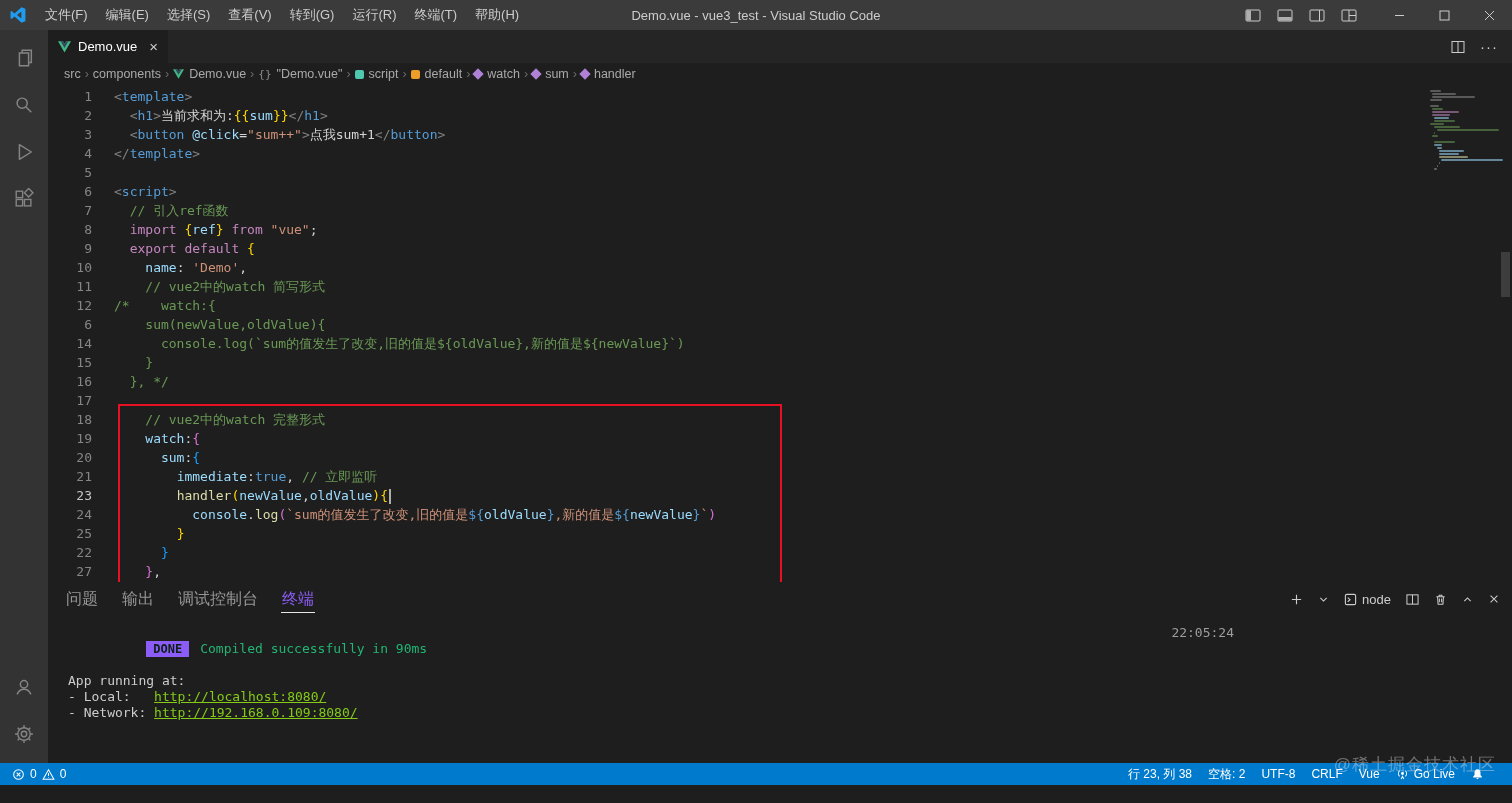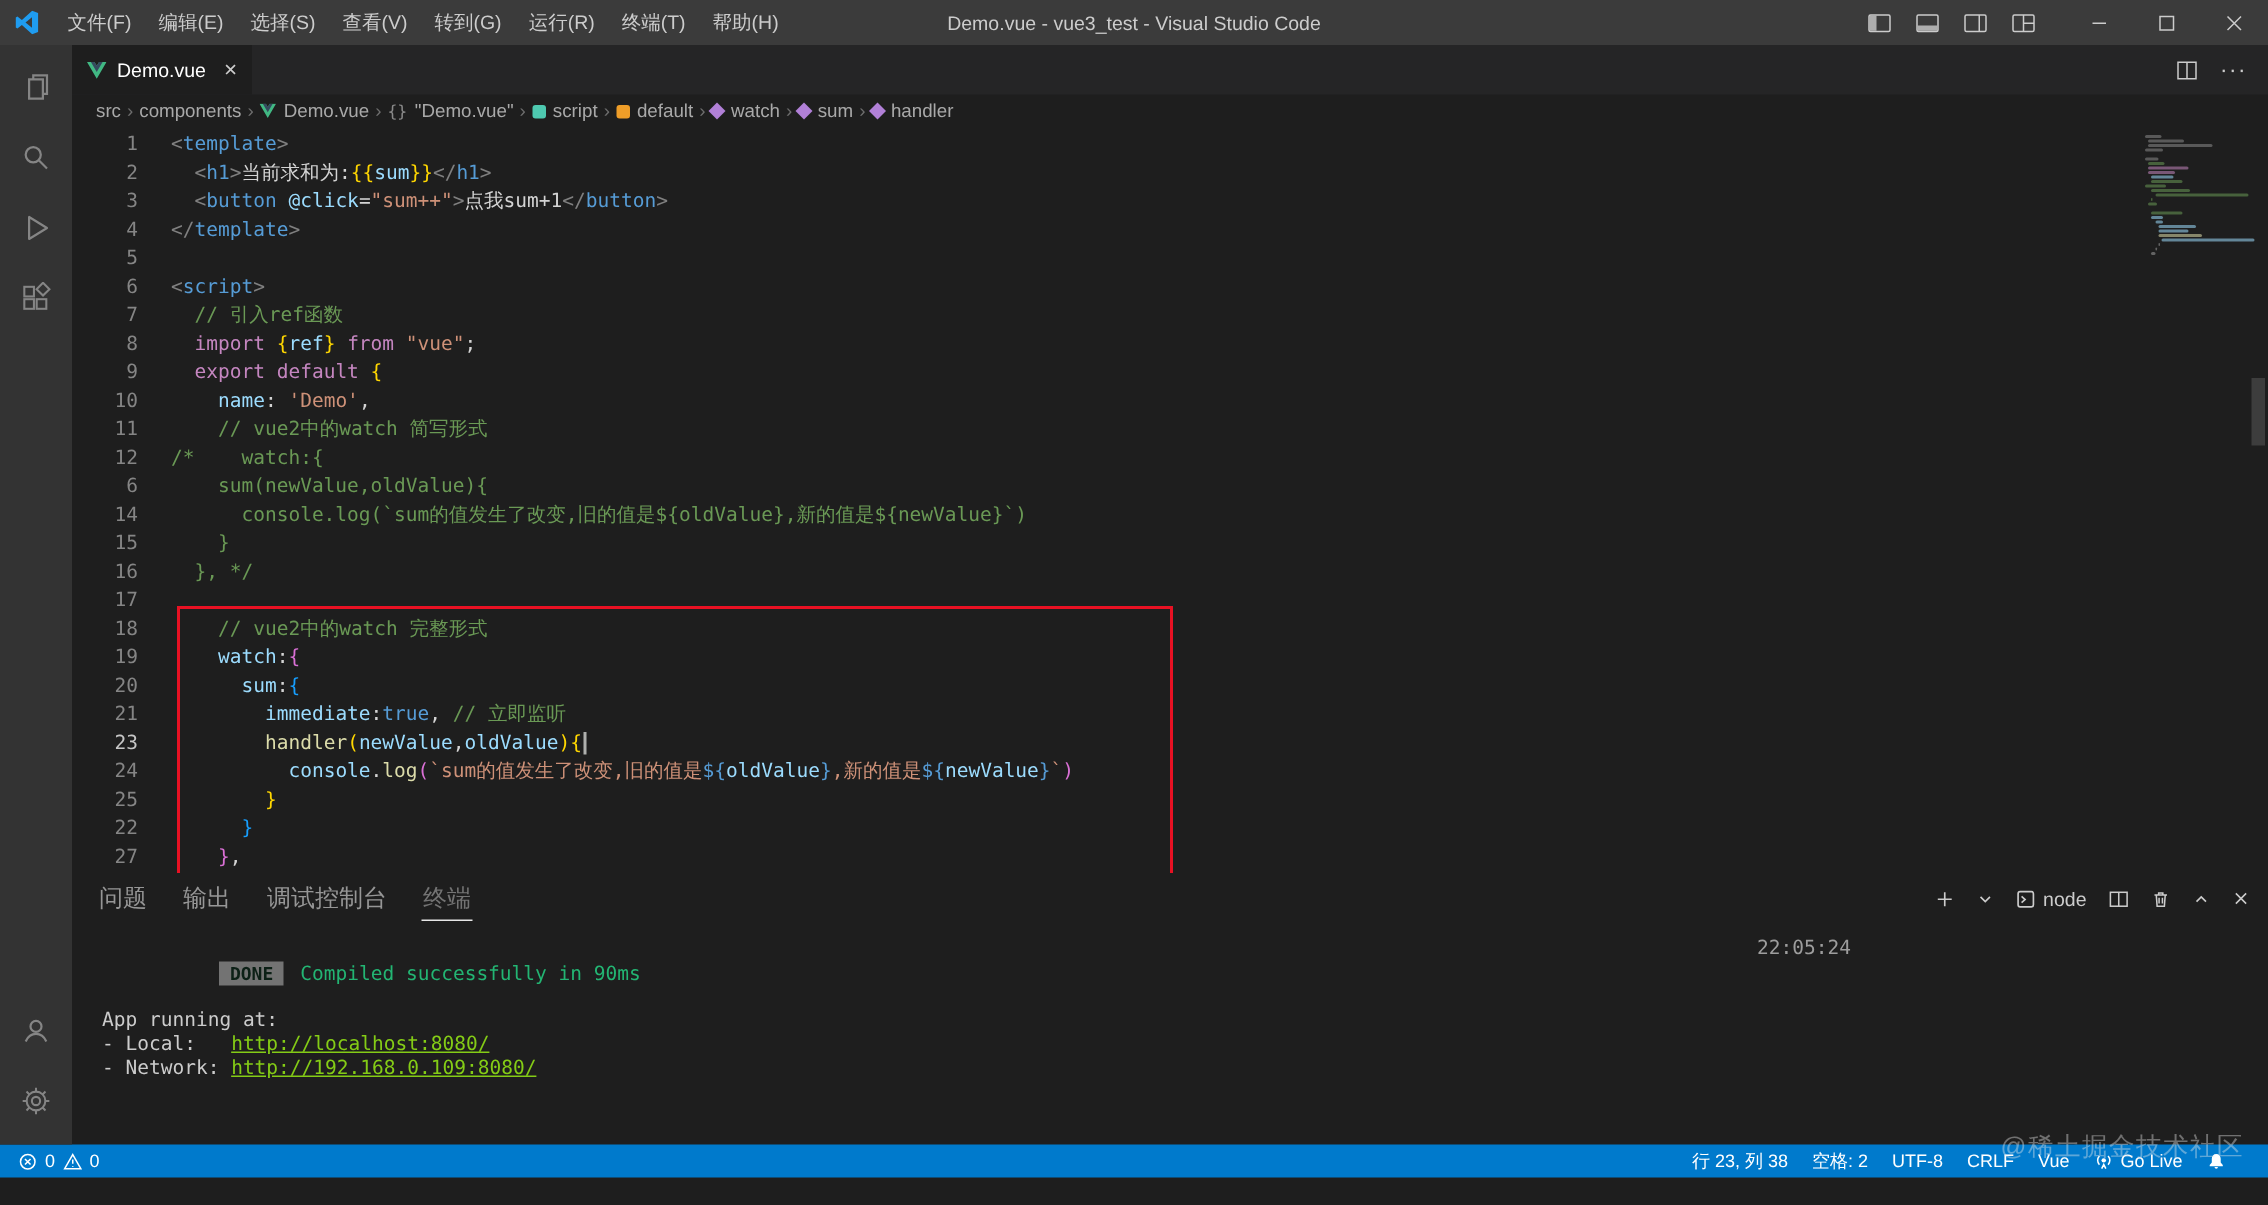--- a/index.html
+++ b/index.html
@@ -59,27 +59,27 @@
   .cursor { display:inline-block; width:2px; height:15px; background:#aeafad; vertical-align:middle; margin-left:1px; }
   .annotation-box { position:absolute; left:70px; width:664px; border:2px solid #e81123; pointer-events:none; }
   .minimap { position:absolute; top:5px; right:16px; width:66px; }
   .mm-line { height:2px; margin-bottom:1px; opacity:.55; border-radius:1px; }
   .scrollbar-thumb { position:absolute; right:2px; top:167px; width:9px; height:45px; background:rgba(121,121,121,.35); }
 
   
   .panel { height:181px; display:flex; flex-direction:column; }
   .panel-header { height:34px; display:flex; align-items:center; padding:0 12px 0 17px; }
   .panel-tab { margin-right:22px; font-size:16px; color:#969696; padding:7px 1px 5px 1px; }
-  .panel-tab.active { color:#737373; border-bottom:1px solid #e7e7e7; }
+  .panel-tab.active { color:#8b5cf6; border-bottom:1px solid #e7e7e7; }
   .panel-actions { margin-left:auto; display:flex; align-items:center; gap:15px; color:#cccccc; }
   .pa { display:flex; align-items:center; gap:5px; }
   .terminal { flex:1; padding:9px 0 0 20px; position:relative;
     font-family:"DejaVu Sans Mono","Liberation Mono",monospace; font-size:13px; }
   .term-row { height:16px; line-height:16px; white-space:pre; position:relative; }
-  .done-badge { background:#737373; color:#0c2016; padding:1px 7px; font-weight:bold; margin-right:11px; font-size:12px;text-align:right; }
+  .done-badge { background:#8b5cf6; color:#0c2016; padding:1px 7px; font-weight:bold; margin-right:11px; font-size:12px;text-align:right; }
   .done-text { color:#23b573; }
   .timestamp { position:absolute; right:278px; top:0; color:#9d9d9d; }
   .tt-t { color:#cccccc;margin-top:24px; } .tt-link { color:#84cc16;text-decoration:underline; }
 
   
   .statusbar { height:22px; background:#007acc; display:flex; align-items:center; color:#ffffff; font-size:12px; padding-left:4px; }
   .sb-item { display:flex; align-items:center; gap:5px; padding:0 8px; height:100%; }
   .sb-right { margin-left:auto; display:flex; height:100%; align-items:center; padding-right:20px; }
   .sb-ico { display:flex; }
 

